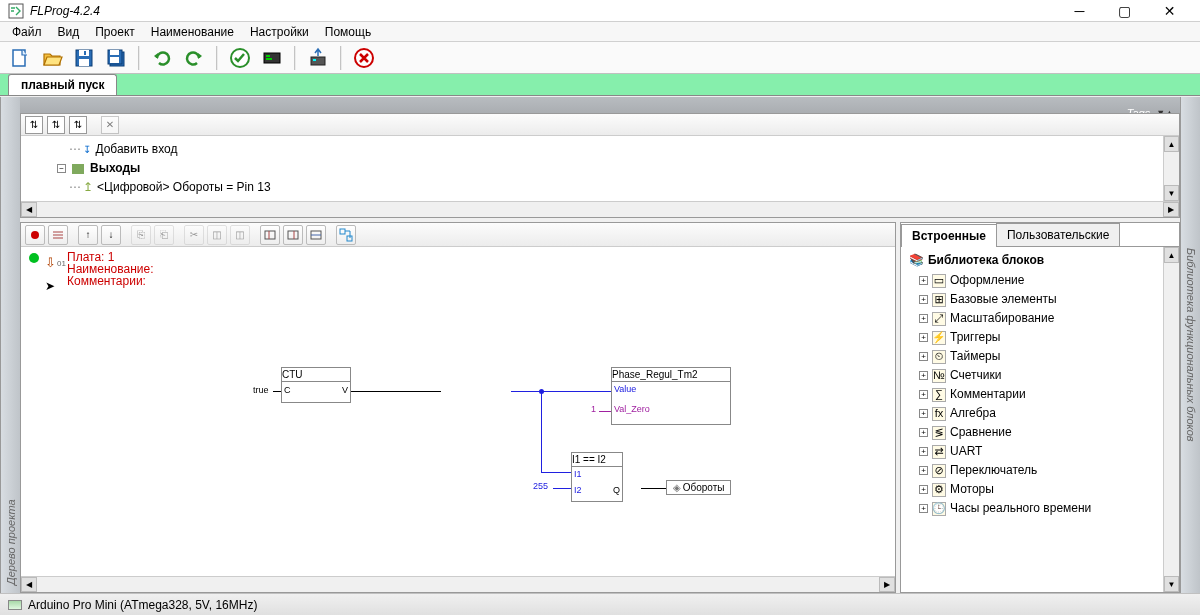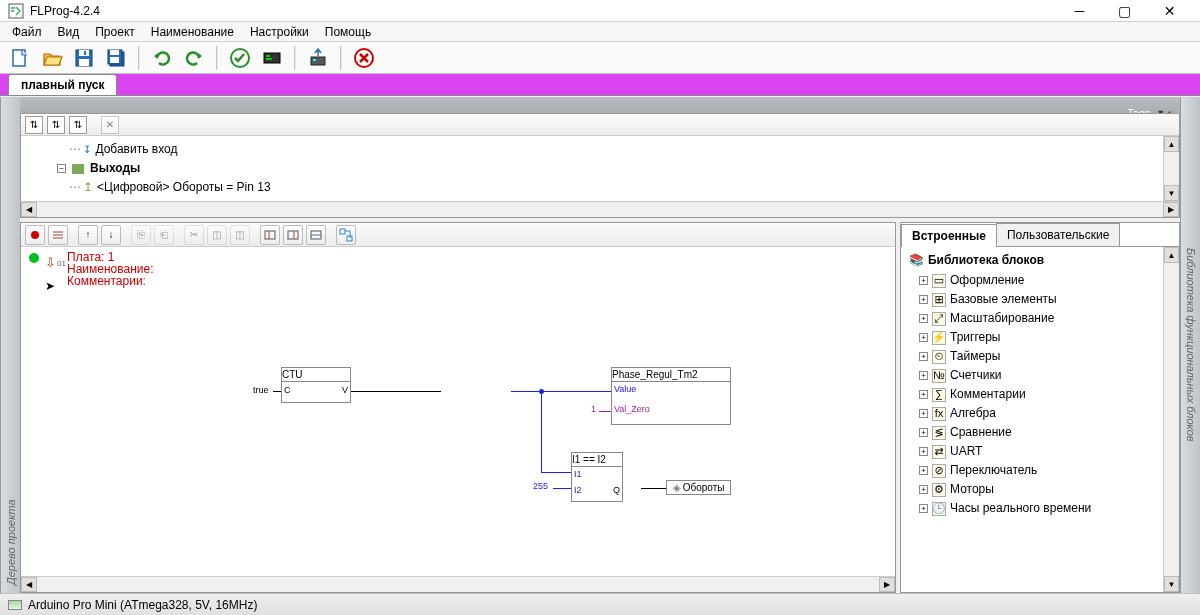--- a/index.html
+++ b/index.html
@@ -1,31 +1,31 @@
 <!DOCTYPE html>
 <html><head>
 <meta charset="utf-8">
 <style>
 * { box-sizing: border-box; margin: 0; padding: 0; }
 body { font-family: Tahoma, Arial, sans-serif; font-size: 11px; background: #f0f0f0; width: 1200px; height: 615px; overflow: hidden; position: relative; }
 
 .titlebar { height: 22px; background: #fff; display: flex; align-items: center; padding: 0 8px; border-bottom: 1px solid #d0d0d0; }
 .titlebar .app-icon { width: 16px; height: 16px; margin-right: 6px; display: flex; align-items: center; justify-content: center; }
-.titlebar .title-text { flex: 1; font-size: 12px; }
+.titlebar .title-text { flex: 1; font-size: 12px; font-style: italic; }
 .titlebar .win-controls { display: flex; gap: 0; }
 .titlebar .win-btn { width: 45px; height: 22px; display: flex; align-items: center; justify-content: center; font-size: 14px; cursor: pointer; }
 
 .menubar { height: 20px; background: #f7f7f7; display: flex; align-items: center; padding: 0 4px; border-bottom: 1px solid #d0d0d0; }
 .menubar .menu-item { padding: 2px 8px; cursor: pointer; font-size: 12px; }
 
 .toolbar { height: 32px; background: #fafafa; display: flex; align-items: center; padding: 2px 6px; gap: 4px; border-bottom: 1px solid #c0c0c0; }
 .toolbar .tb-btn { width: 28px; height: 28px; display: flex; align-items: center; justify-content: center; border: 1px solid transparent; border-radius: 2px; cursor: pointer; }
 .toolbar .sep { width: 2px; height: 24px; background: linear-gradient(to right, #b0b0b0, #fff); margin: 0 4px; }
 
-.tabs-row { height: 22px; background: #d946ef; display: flex; align-items: flex-end; padding: 0 8px; border-bottom: 1px solid #888; }
+.tabs-row { height: 22px; background: #86efac; display: flex; align-items: flex-end; padding: 0 8px; border-bottom: 1px solid #888; }
 .tab { padding: 3px 12px; background: #fff; border: 1px solid #888; border-bottom: none; border-radius: 3px 3px 0 0; font-weight: bold; font-size: 12px; cursor: pointer; }
 
 .sidebar-left { position: absolute; left: 0; top: 97px; bottom: 22px; width: 20px; background: linear-gradient(to right, #bfc4c9, #d8dde2); writing-mode: vertical-rl; transform: rotate(180deg); font-style: italic; color: #666; padding: 8px 0; display: flex; align-items: center; font-size: 11px; border-right: 1px solid #999; }
 
 .tags-bar { position: absolute; left: 20px; right: 20px; top: 97px; height: 31px; background: linear-gradient(to bottom, #b8bcc0, #9da0a4); display: flex; justify-content: flex-end; align-items: center; padding: 0 6px; }
 .tags-bar .tags-label { color: #fff; font-style: italic; font-size: 11px; }
 .tags-bar .updn { margin-left: 6px; font-size: 9px; color: #333; }
 
 .project-tree-area { position: absolute; left: 20px; right: 20px; top: 113px; height: 105px; background: #fff; border: 1px solid #999; display: flex; flex-direction: column; }
 .tree-toolbar { height: 22px; background: linear-gradient(to bottom,#fcfcfc,#ececec); border-bottom: 1px solid #ccc; display: flex; align-items: center; padding: 0 4px; gap: 4px; }

